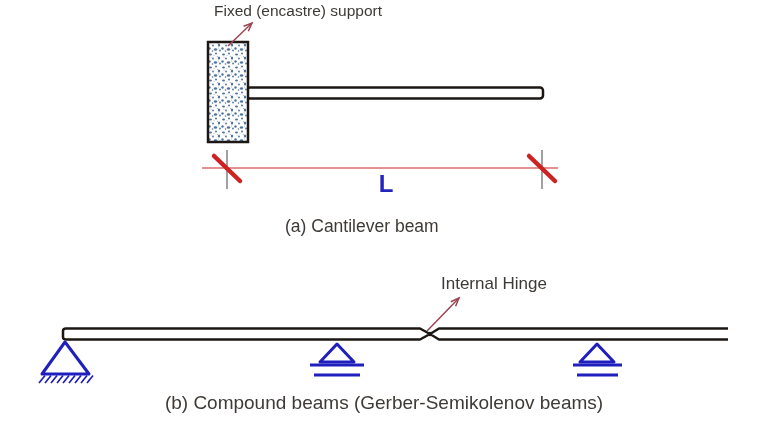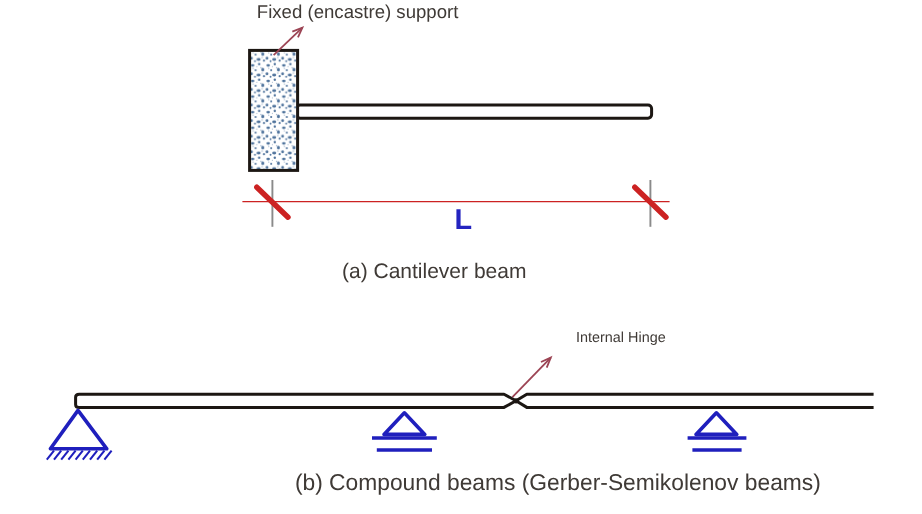--- a/index.html
+++ b/index.html
@@ -15,22 +15,22 @@
     overflow: hidden;
     background: var(--background, #ffffff);
   }
   .canvas svg { position: absolute; left: 0; top: 0; }
 
   .txt { position: absolute; white-space: nowrap; color: var(--caption-text, #3f3a36); }
   .support-label   { left: 214px; top: 2px;  font-size: 15.5px; }
   .dim-label       { left: 366px; top: 170px; width: 40px; text-align: center;
                      font-size: 24px; font-weight: bold; color: var(--dimension-label-blue, #2424c0); }
   .caption-a       { left: 285px; top: 216px; width: 200px; text-align: left; font-size: 17.5px; }
-  .hinge-label     { left: 441px; top: 274px; font-size: 12px; margin-left: 39px; }
-  .caption-b       { left: 84px;  top: 392px; width: 600px; text-align: right; font-size: 19px; }
+  .hinge-label     { left: 441px; top: 274px; font-size: 17px; }
+  .caption-b       { left: 84px;  top: 392px; width: 600px; text-align: center; font-size: 19px; }
 
   
   .s-beam   { stroke: var(--beam-outline, #1c1713); stroke-width: 2.5; fill: #ffffff; stroke-linejoin: round; }
   .s-block  { stroke: var(--beam-outline, #1c1713); stroke-width: 2.5; fill: none; }
   .s-support{ stroke: var(--support-blue, #1f1fbd); stroke-width: 3;   fill: #ffffff; stroke-linejoin: round; }
   .s-supline{ stroke: var(--support-blue, #1f1fbd); stroke-width: 3; }
   .s-hatch  { stroke: var(--support-blue, #1f1fbd); stroke-width: 1.7; }
   .s-dim    { stroke: var(--dimension-red, #cc2222); stroke-width: 1.2; }
   .s-slash  { stroke: var(--dimension-red, #cc2222); stroke-width: 4.5; stroke-linecap: round; }
   .s-tick   { stroke: var(--tick-gray, #8a8a8a); stroke-width: 1.6; }

